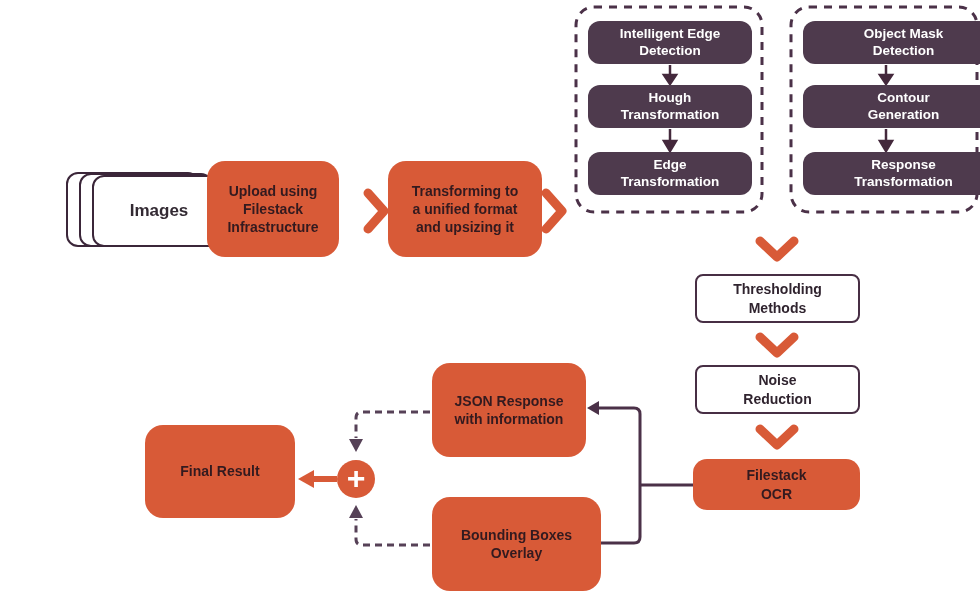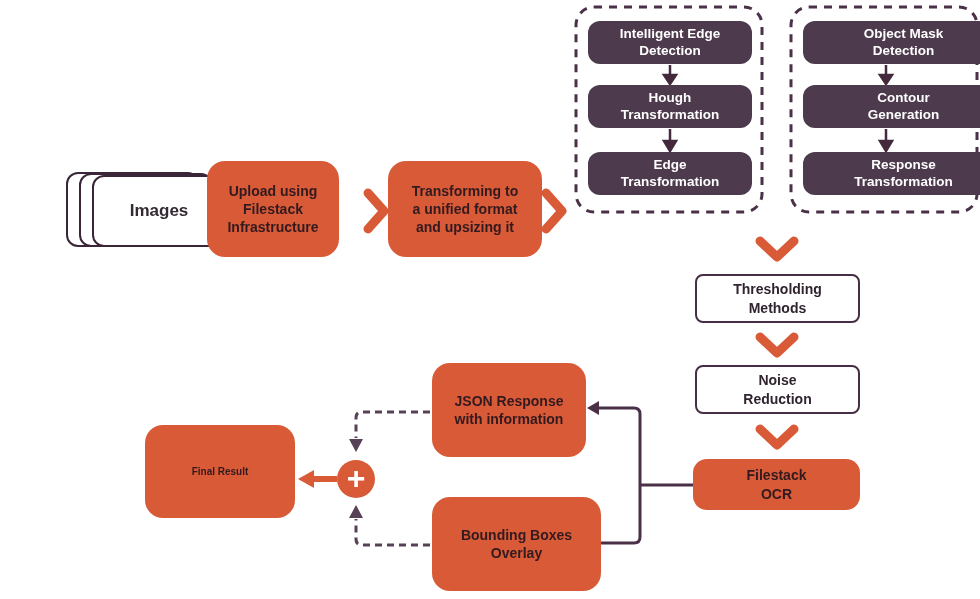--- a/index.html
+++ b/index.html
@@ -26,21 +26,21 @@
   .upload{left:207px;top:161px;width:132px;height:96px;}
   .transform{left:388px;top:161px;width:154px;height:96px;}
   .g1{left:588px;width:164px;height:43px;}
   .g2{left:803px;width:201px;height:43px;}
   .row1{top:21px;} .row2{top:85px;} .row3{top:152px;}
   .thresholding{left:695px;top:274px;width:165px;height:49px;}
   .noise{left:695px;top:365px;width:165px;height:49px;}
   .ocr{left:693px;top:459px;width:167px;height:51px;border-radius:14px;}
   .json{left:432px;top:363px;width:154px;height:94px;}
   .bbox{left:432px;top:497px;width:169px;height:94px;}
-  .final{left:145px;top:425px;width:150px;height:93px;font-size:10px;}
+  .final{left:145px;top:425px;width:150px;height:93px;font-size:14px;}
   .plus-circle{
     position:absolute;left:337px;top:460px;width:38px;height:38px;border-radius:50%;
     background:#d85a37;color:#ffffff;display:flex;align-items:center;justify-content:center;
     font-size:32px;font-weight:600;line-height:1;padding-bottom:3px;box-sizing:border-box;
   }
 </style>
 </head>
 <body>
 
 <div class="canvas">

